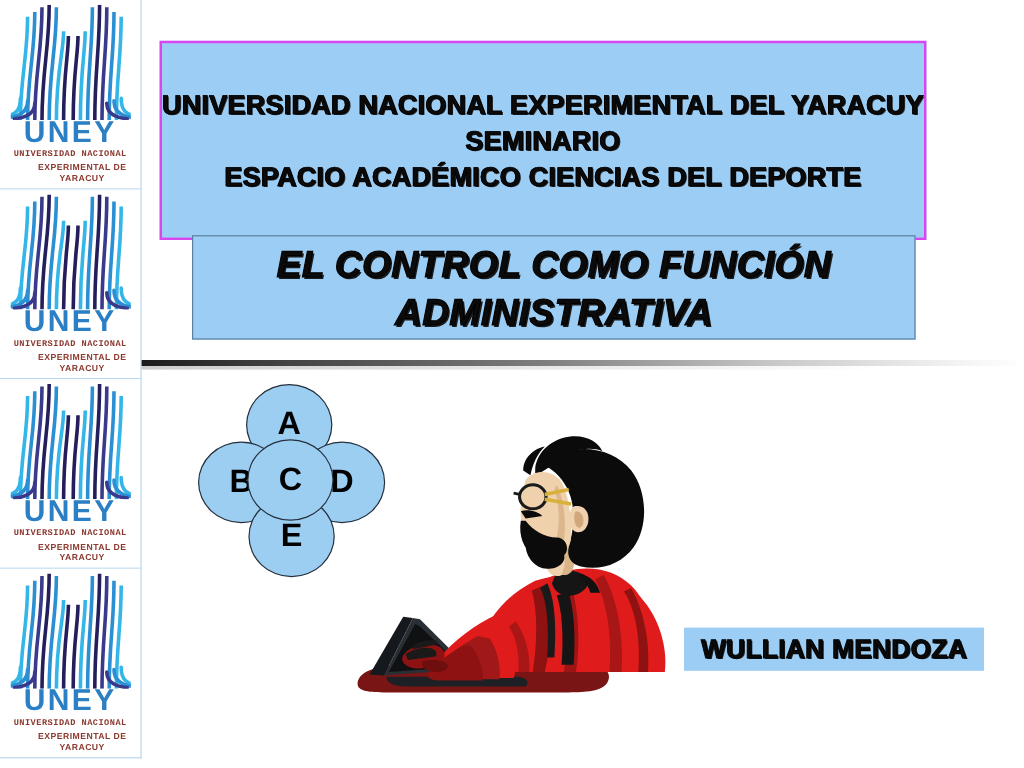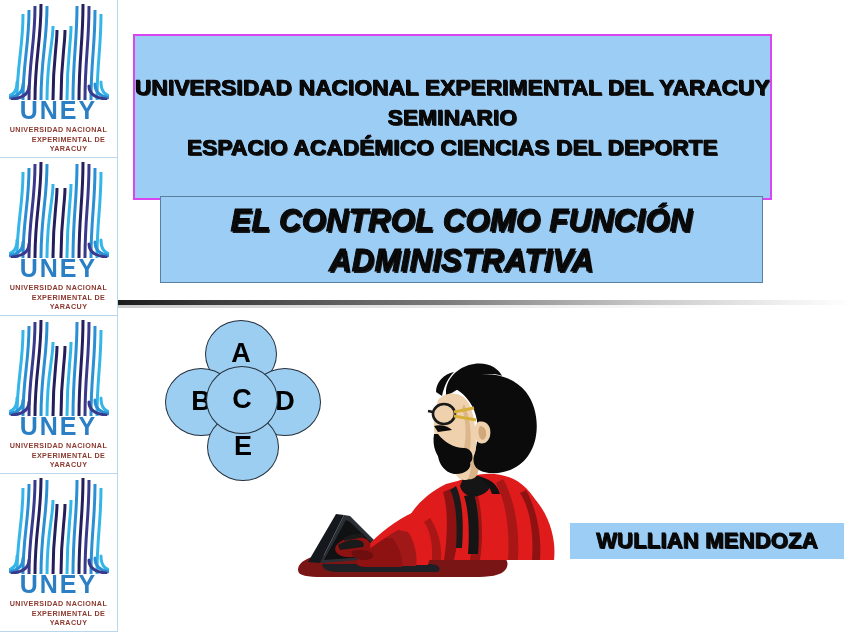--- a/index.html
+++ b/index.html
@@ -55,20 +55,21 @@
   }
   .logo-sub1 {
     position: absolute;
     left: 0; right: 0;
     top: 125px;
     text-align: center;
     font-size: 7.2px;
     font-weight: bold;
     letter-spacing: 0.4px;
     color: #8c3a30;
+    font-family: Liberation Mono, monospace;
   }
   .logo-sub2 {
     position: absolute;
     left: 0; right: 0;
     top: 135px;
     text-align: center;
     font-size: 7.2px;
     font-weight: bold;
     letter-spacing: 0.4px;
     color: #8c3a30;
@@ -185,21 +186,21 @@
     top: 348px;
     width: 302px;
     height: 240px;
   }
 
   
   #name-badge {
     position: absolute;
     left: 570px;
     top: 523px;
-    width: 274px;
+    width: 250px;
     height: 36px;
     background: #9ccdf5;
     box-sizing: border-box;
     display: flex;
     align-items: center;
     justify-content: center;
   }
   #name-text {
     font-family: "Liberation Sans", sans-serif;
     font-weight: bold;

